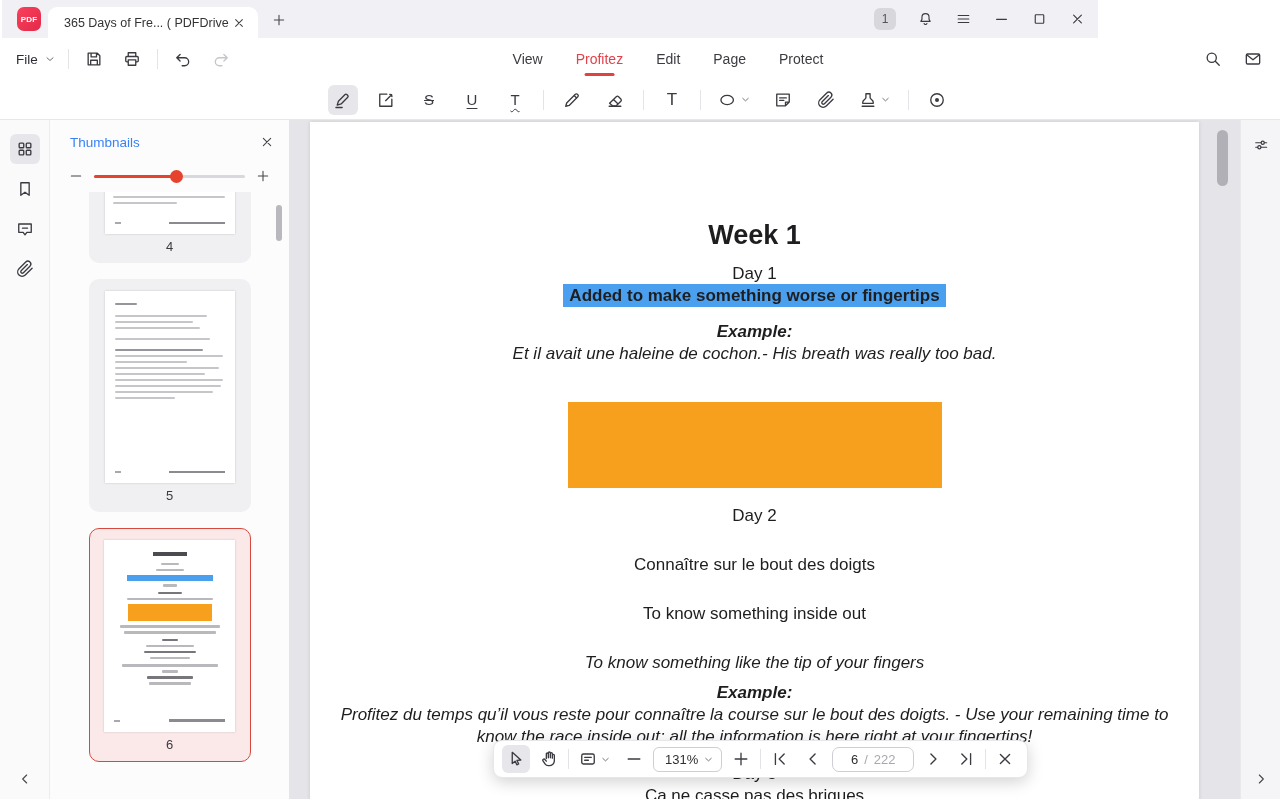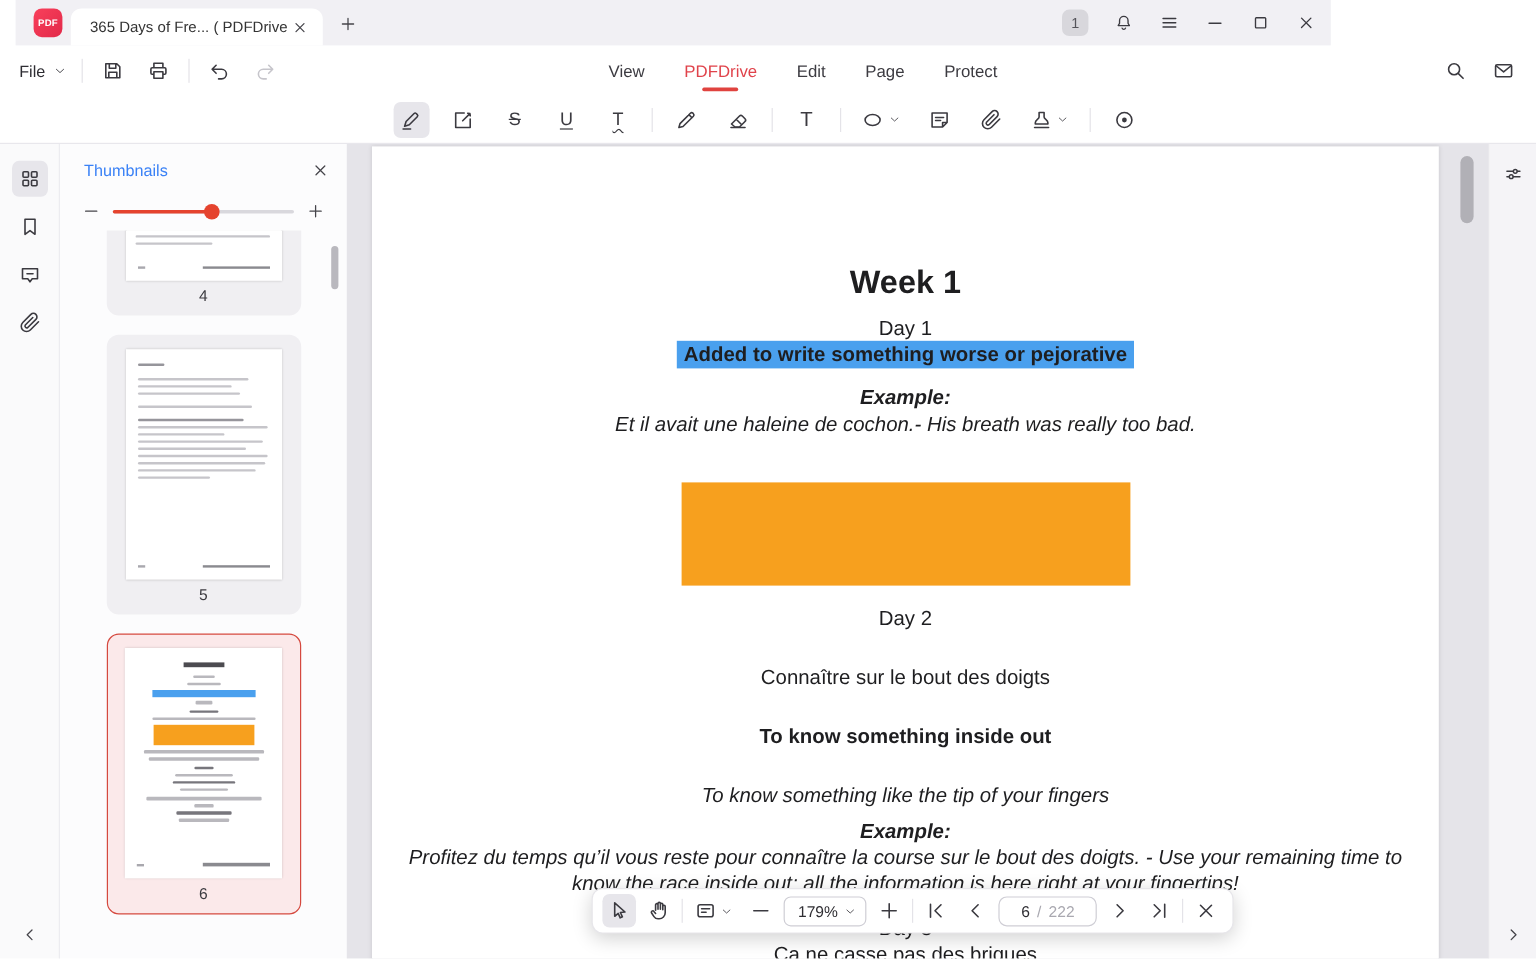--- a/index.html
+++ b/index.html
@@ -5,21 +5,21 @@
   * { margin:0; padding:0; box-sizing:border-box; }
   html,body { width:1280px; height:799px; overflow:hidden; }
   body { font-family:"Liberation Sans", sans-serif; background:#fff; color:#2c2b30; }
   .window { position:relative; width:1280px; height:799px; overflow:hidden; background:#fff; }
 
   svg { display:block; }
   .ic { width:20px; height:20px; stroke:#3b3a40; fill:none; stroke-width:1.6; stroke-linecap:round; stroke-linejoin:round; }
   .ic-sm { width:16px; height:16px; stroke:#45444a; fill:none; stroke-width:1.6; stroke-linecap:round; stroke-linejoin:round; }
 
   
-  .titlebar { position:absolute; left:13px; top:0; width:1096px; height:38px; background:#f1f0f4; }
+  .titlebar { position:absolute; left:2px; top:0; width:1096px; height:38px; background:#f1f0f4; }
   .app-logo { position:absolute; left:15px; top:7px; width:24px; height:24px; border-radius:7px;
               background:linear-gradient(135deg,#f9405b,#e22949); color:#fff; font-size:8px; font-weight:bold;
               display:flex; align-items:center; justify-content:center; letter-spacing:.2px; }
   .tab { position:absolute; left:46px; top:7px; width:210px; height:31px; background:#fff;
          border-radius:9px 9px 0 0; display:flex; align-items:center; padding:0 10px 0 16px; }
   .tab-title { flex:1; font-size:12.5px; color:#333; white-space:nowrap; overflow:hidden; }
   .tab-close { width:18px; height:18px; display:flex; align-items:center; justify-content:center; border-radius:4px; }
   .newtab-btn { position:absolute; left:266px; top:9px; width:22px; height:22px; display:flex; align-items:center; justify-content:center; }
   .tb-right { position:absolute; right:12px; top:0; height:38px; display:flex; align-items:center; gap:21px; }
   .user-badge { width:22px; height:22px; background:#d8d7dc; border-radius:6px; font-size:12px; color:#55545a;
@@ -91,21 +91,21 @@
   .m-orange { width:84px; height:17px; background:#f7a01e; margin:4px auto; }
   .m-foot { position:absolute; bottom:10px; right:10px; width:56px; height:2.5px; background:#8a8a8f; }
   .m-pgno { position:absolute; bottom:10px; left:10px; width:6px; height:2px; background:#a9a8ae; }
   .p4-block { position:absolute; top:138px; left:0; right:0; }
 
   
   .doc-area { flex:1; position:relative; background:#e5e4e9; overflow:hidden; }
   .page { position:absolute; left:20px; top:2px; width:889px; height:690px; background:#fff; box-shadow:0 0 4px rgba(0,0,0,.12); }
   .doc-content { padding-top:97px; text-align:center; font-size:17px; line-height:22px; color:#1e1e20; }
   .w1 { font-size:27px; line-height:32px; font-weight:bold; margin-bottom:12px; }
-  .bold { font-weight:bold; }
+  .bold { font-weight:normal; }
   .ital { font-style:italic; }
   .exlabel { font-weight:bold; font-style:italic; }
   .ex1 { margin-top:14px; }
   .hl-blue { background:#4aa0ee; padding:2px 6px; font-weight:bold; }
   .day2wrap { position:relative; margin-top:16px; }
   .hl-orange { position:absolute; left:50%; transform:translateX(-50%); top:10px; width:374px; height:86px; background:#f7a01e; }
   .day2wrap > div { position:relative;margin-top:27px; }
   .ex2 { margin-top:8px; }
   .ex2 .exbody { max-width:846px; margin:0 auto; }
   .day3 { margin-top:15px; }
@@ -206,21 +206,21 @@
           </svg>
       </div>
       <div class="mb-btn disabled">
         <svg class="ic" viewBox="0 0 24 24">
             <path d="M15.5 6.5 L19.5 10.5 L15.5 14.5 M19.5 10.5 H10 a4.8 4.8 0 0 0 0 9.6 H13"></path>
           </svg>
       </div>
     </div>
     <div class="mb-center">
       <span class="mtab">View</span>
-      <span class="mtab active">PDFDrive</span>
+      <span class="mtab active">Profitez</span>
       <span class="mtab">Edit</span>
       <span class="mtab">Page</span>
       <span class="mtab">Protect</span>
     </div>
     <div class="mb-right">
       <div class="mb-btn">
         <svg class="ic" viewBox="0 0 24 24">
             <circle cx="10.5" cy="10.5" r="5.5"></circle>
             <path d="M14.8 14.8 L19.5 19.5"></path>
           </svg>
@@ -434,21 +434,21 @@
       <div class="tp-scrollbar"></div>
     </div>
 
     <div class="doc-area">
       <div class="page">
         <div class="doc-content">
           <div class="w1">Week 1</div>
 
           <div>
             <div>Day 1</div>
-            <div><span class="hl-blue">Added to write something worse or pejorative</span></div>
+            <div><span class="hl-blue">Added to make something worse or fingertips</span></div>
             <div class="ex1">
               <div class="exlabel">Example:</div>
               <div class="ital">Et il avait une haleine de cochon.- His breath was really too bad.</div>
             </div>
           </div>
 
           <div class="day2wrap">
             <div class="hl-orange"></div>
             <div>Day 2</div>
             <div>Connaître sur le bout des doigts</div>
@@ -496,21 +496,21 @@
           <svg class="ic-sm" viewBox="0 0 24 24" style="width:11px;height:11px;">
               <path d="M6 9.5 L12 15 L18 9.5"></path>
             </svg>
         </div>
         <div class="fb-btn">
           <svg class="ic" viewBox="0 0 24 24">
               <path d="M5 12 H19"></path>
             </svg>
         </div>
         <div class="zoom-box">
-          <span class="zoom-val">179%</span>
+          <span class="zoom-val">131%</span>
           <svg class="ic-sm" viewBox="0 0 24 24" style="width:11px;height:11px;">
               <path d="M6 9.5 L12 15 L18 9.5"></path>
             </svg>
         </div>
         <div class="fb-btn">
           <svg class="ic" viewBox="0 0 24 24">
               <path d="M12 5 V19 M5 12 H19"></path>
             </svg>
         </div>
         <div class="vdiv"></div>

